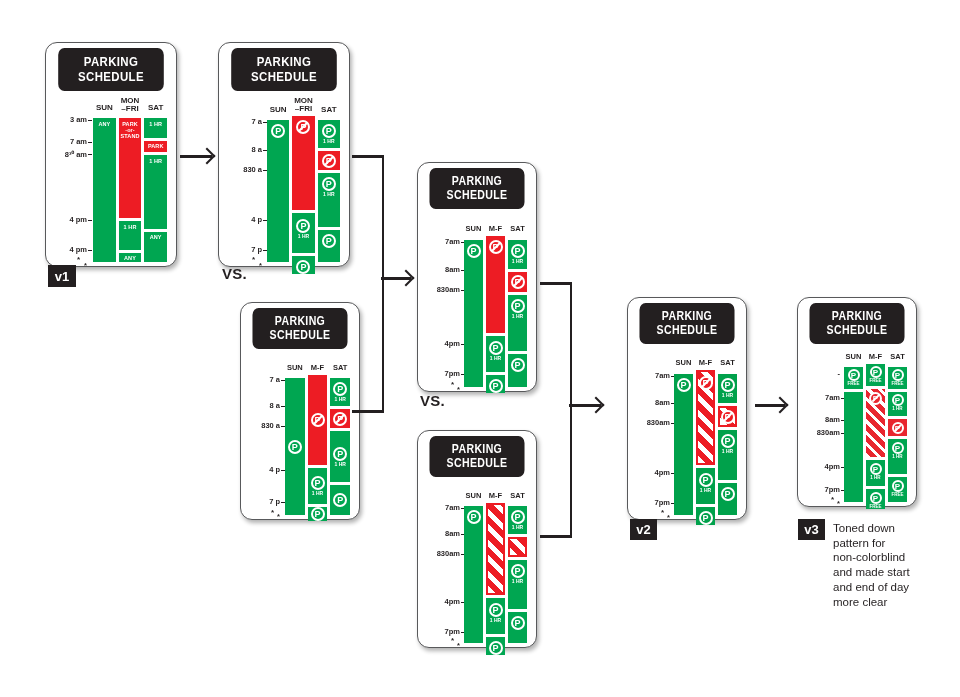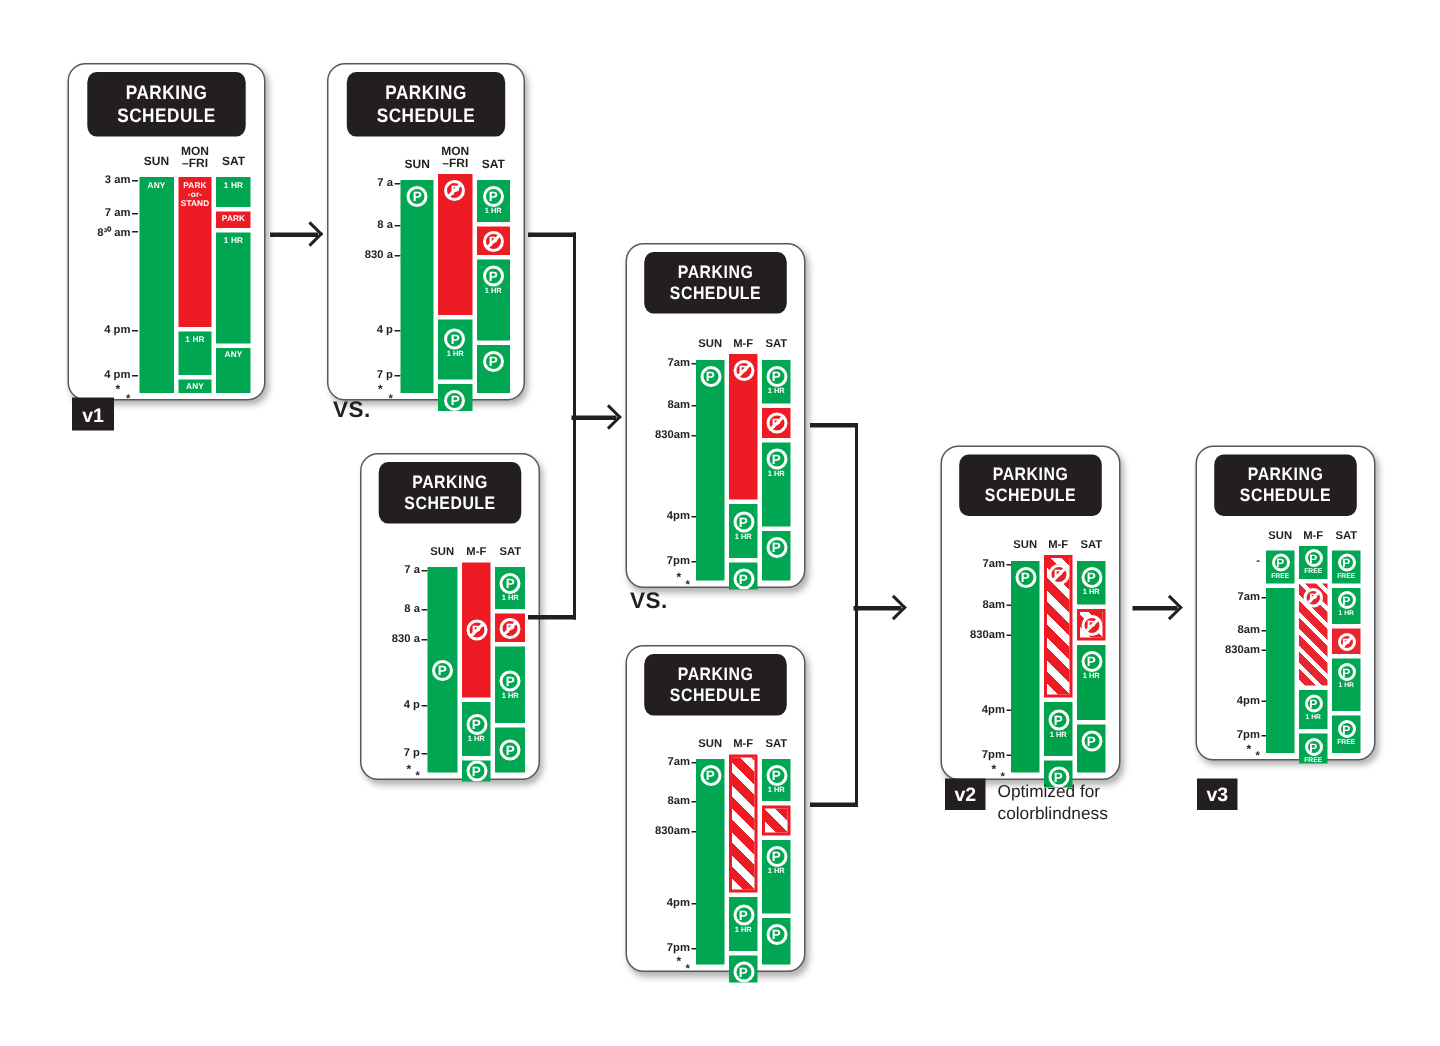--- a/index.html
+++ b/index.html
@@ -483,22 +483,20 @@
                 <span class="badge" style="width:14px;height:14px;line-height:11px;font-size:9px;"><span class="g">P</span></span>
               </div>
             </div>
           </div>
         </div>
       </div>
       <span class="star" style="position:absolute; left:28px; bottom:2px; font-size:8px; font-weight:bold;">*</span>
     </div>
   </div>
   <div class="vtag" style="left:630px; top:519px; width:27px; height:21px; font-size:13px;">v2</div>
-  <div class="caption" style="left:665px; top:521px; width:110px;">Optimized for
-colorblindness</div>
 
   <div class="card" style="left:797px; top:297px; width:120px; height:210px;">
     <div class="card-head" style="font-size:12px; padding:6px 0 7px;">PARKING SCHEDULE</div>
     <div class="card-body" style="height:162px;">
       <div class="sched" style="height:100%;">
         <div class="axis" style="width:33px; font-size:7.5px;">
           <div class="tick notick" style="top:19px;">-</div>
           <div class="tick" style="top:43px;">7am</div>
           <div class="tick" style="top:65px;">8am</div>
           <div class="tick" style="top:78px;">830am</div>
@@ -560,20 +558,26 @@
                 <span class="sub" style="font-size:4.5px;">FREE</span>
               </div>
             </div>
           </div>
         </div>
       </div>
       <span class="star" style="position:absolute; left:28px; bottom:2px; font-size:8px; font-weight:bold;">*</span>
     </div>
   </div>
   <div class="vtag" style="left:798px; top:519px; width:27px; height:21px; font-size:13px;">v3</div>
+  <div class="caption" style="left:833px; top:521px; width:105px;">Toned down
+pattern for
+non-colorblind
+and made start
+and end of day
+more clear</div>
 
   <div class="arrow" style="left:180px; top:155px; width:34px;">
     <div class="shaft" style="width:32px;"></div>
     <div class="head" style="left:21px;"></div>
   </div>
 
   <div class="ln" style="left:352px; top:155px; width:32px; height:2.5px;"></div>
   <div class="ln" style="left:352px; top:410px; width:32px; height:2.5px;"></div>
   <div class="ln" style="left:381.5px; top:155px; width:2.5px; height:258px;"></div>
   <div class="arrow" style="left:381px; top:277px; width:34px;">

